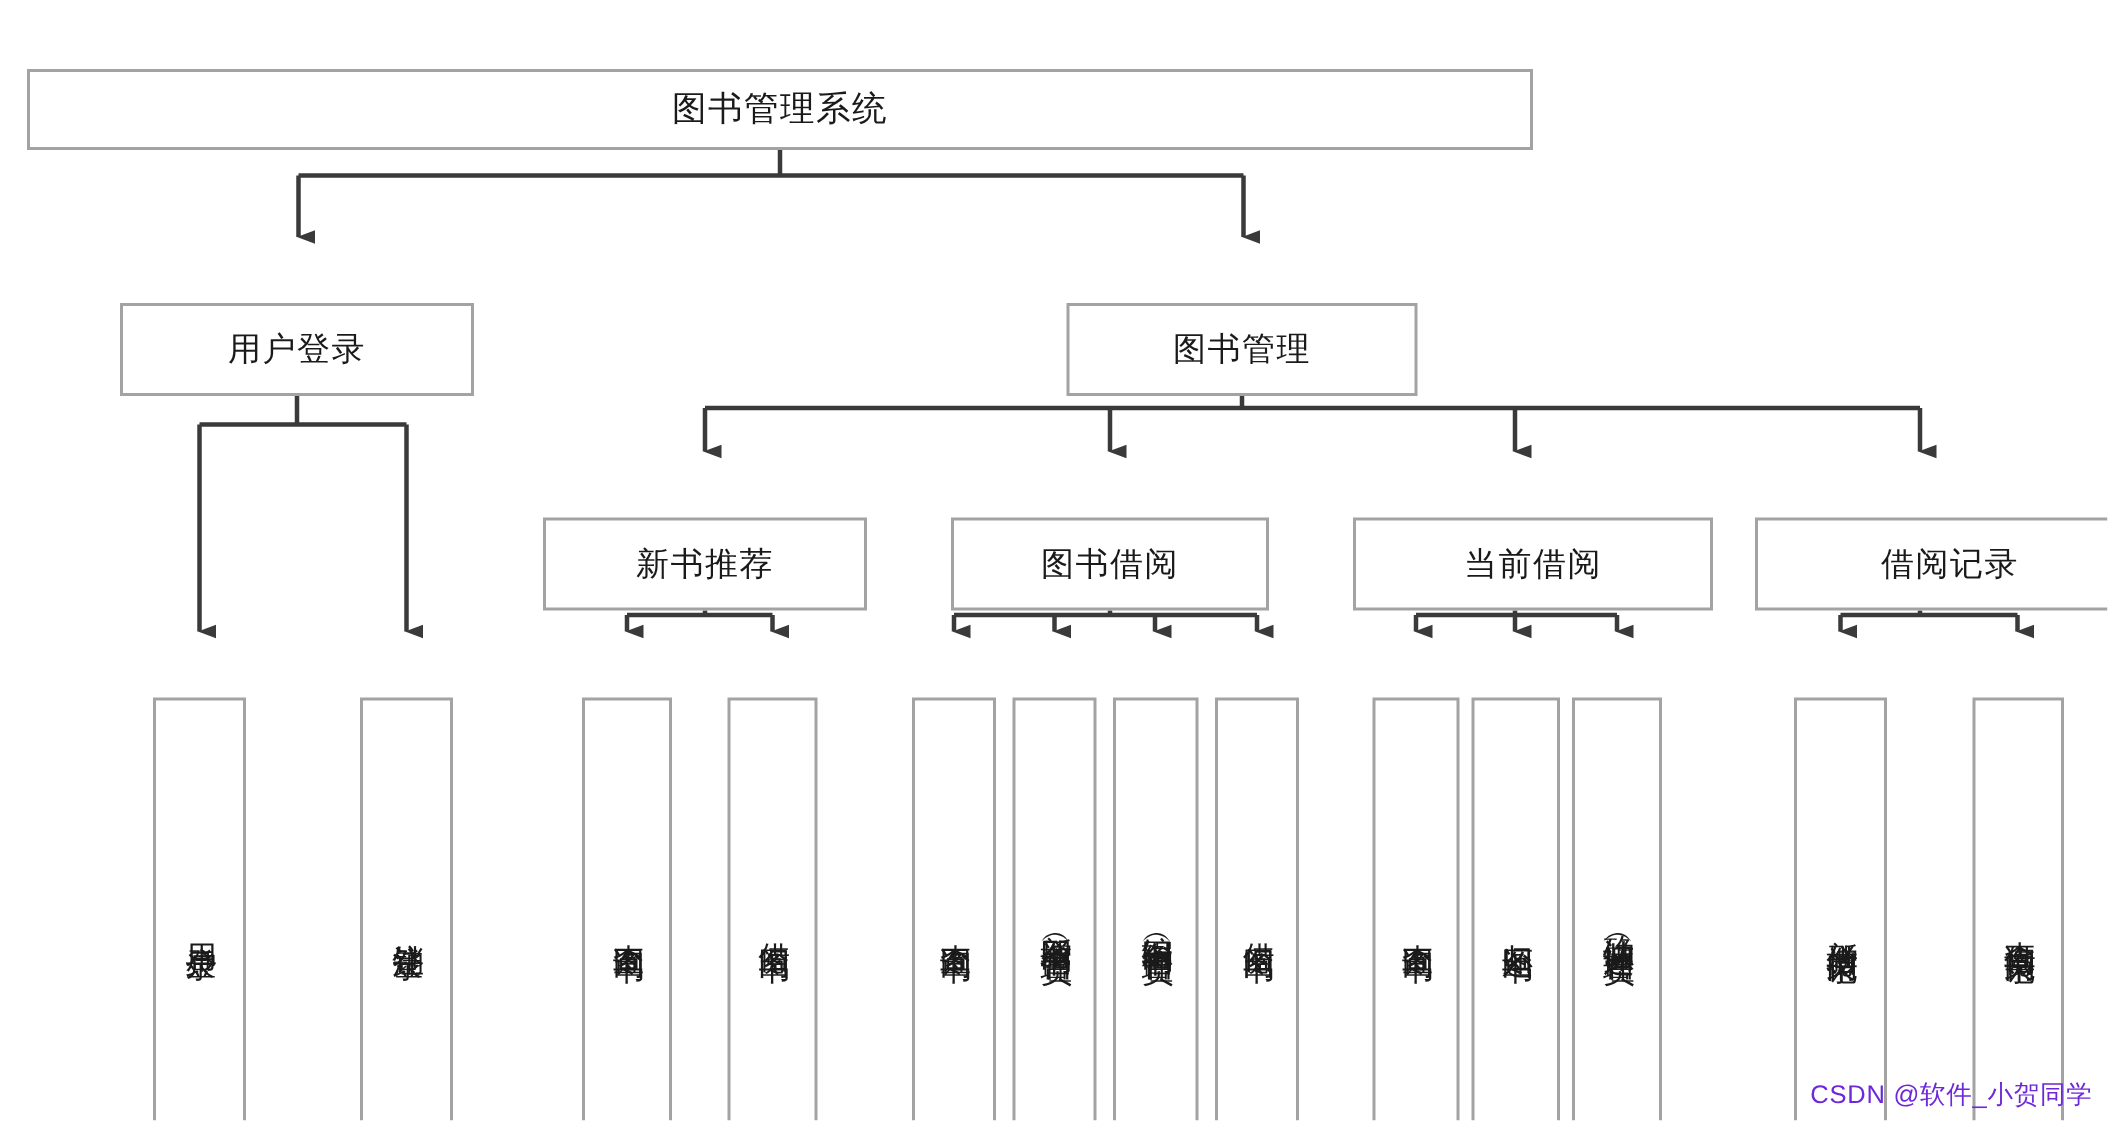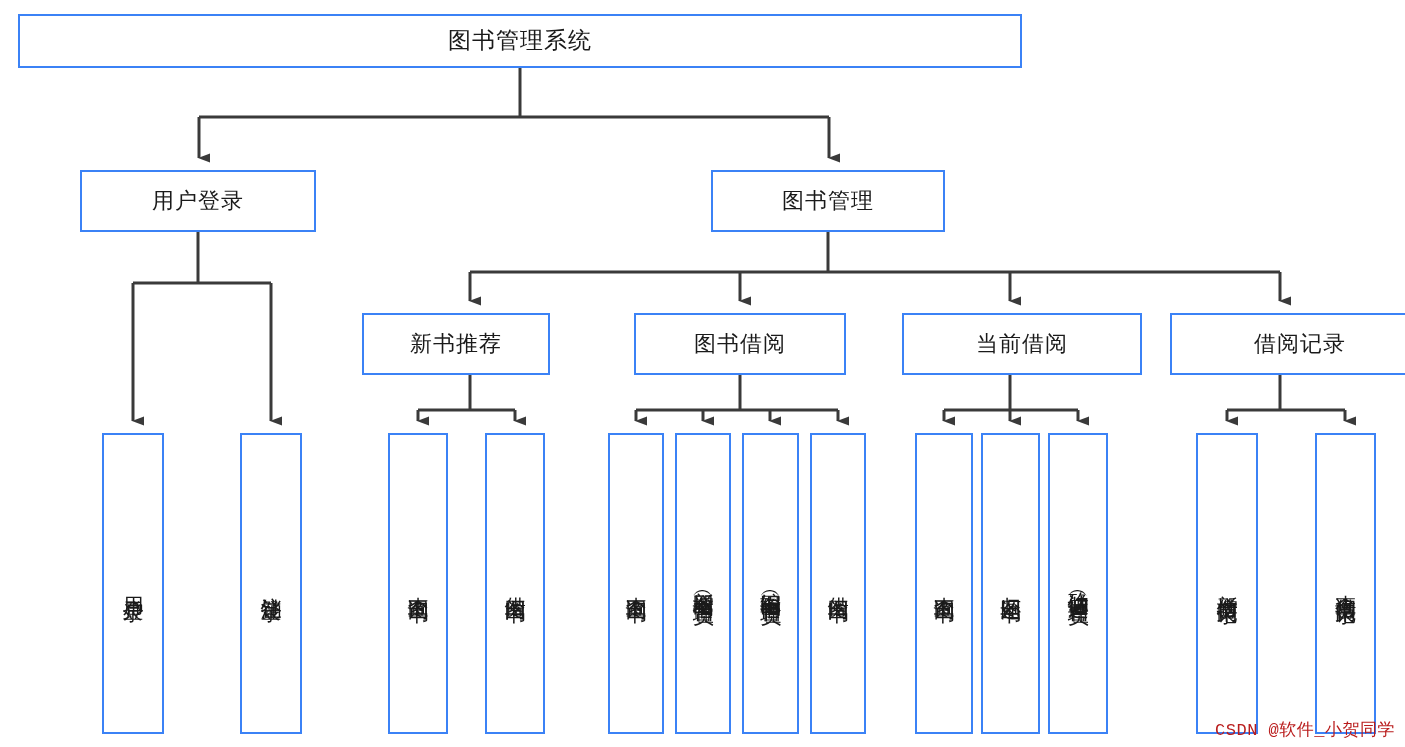--- a/index.html
+++ b/index.html
@@ -19,26 +19,27 @@
     position: absolute;
     left: 0;
     top: 0;
     width: 1405px;
     height: 747px;
     pointer-events: none;
   }
   .node {
     position: absolute;
     box-sizing: border-box;
-    border: 2px solid #3b82f6;
+    border: 2px solid #a3a3a3;
     background: #ffffff;
     display: flex;
     align-items: center;
     justify-content: center;
     color: #1a1a1a;
+    margin-top: 32px;
   }
   .node.horiz {
     font-size: 22px;
     line-height: 1.2;
     letter-spacing: 1px;
     white-space: nowrap;
   }
   .node.root {
     font-size: 23px;
   }
@@ -54,24 +55,24 @@
   .node.vert .vtext {
     writing-mode: vertical-rl;
     text-orientation: upright;
     display: block;
   }
   .watermark {
     position: absolute;
     right: 10px;
     bottom: 6px;
     font-size: 17px;
-    color: #b91c1c;
+    color: #6d28d9;
     letter-spacing: 0.5px;
     white-space: nowrap;
-    font-family: Liberation Mono, monospace;
+    font-family: Liberation Sans, sans-serif;
   }
 </style>
 </head>
 <body>
 
 <div id="canvas">
 
   <svg id="edges" viewBox="0 0 1405 747" xmlns="http://www.w3.org/2000/svg">
     <defs>
       <marker id="arw" viewBox="0 0 10 12" refX="5" refY="11" markerWidth="10" markerHeight="12" orient="auto-start-reverse" markerUnits="userSpaceOnUse">
@@ -126,21 +127,21 @@
     <span>图书管理系统</span>
   </div>
 
   <div class="node horiz" style="left:80px; top:170px; width:236px; height:62px;">
     <span>用户登录</span>
   </div>
   <div class="node horiz" style="left:711px; top:170px; width:234px; height:62px;">
     <span>图书管理</span>
   </div>
 
-  <div class="node horiz" style="left:362px; top:313px; width:188px; height:62px;">
+  <div class="node horiz" style="left:362px; top:313px; width:216px; height:62px;">
     <span>新书推荐</span>
   </div>
   <div class="node horiz" style="left:634px; top:313px; width:212px; height:62px;">
     <span>图书借阅</span>
   </div>
   <div class="node horiz" style="left:902px; top:313px; width:240px; height:62px;">
     <span>当前借阅</span>
   </div>
   <div class="node horiz" style="left:1170px; top:313px; width:260px; height:62px;">
     <span>借阅记录</span>

